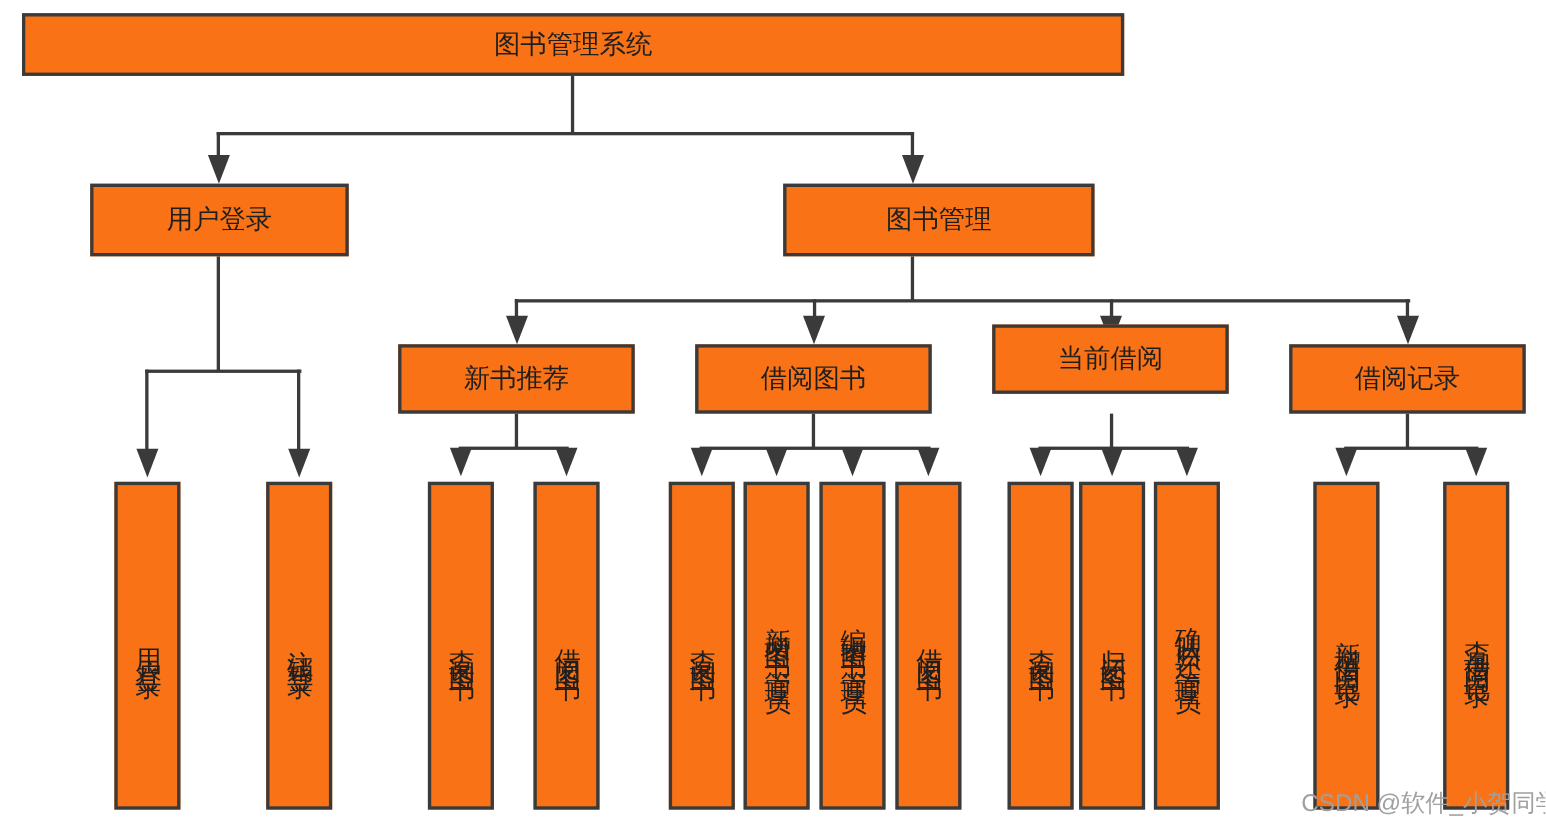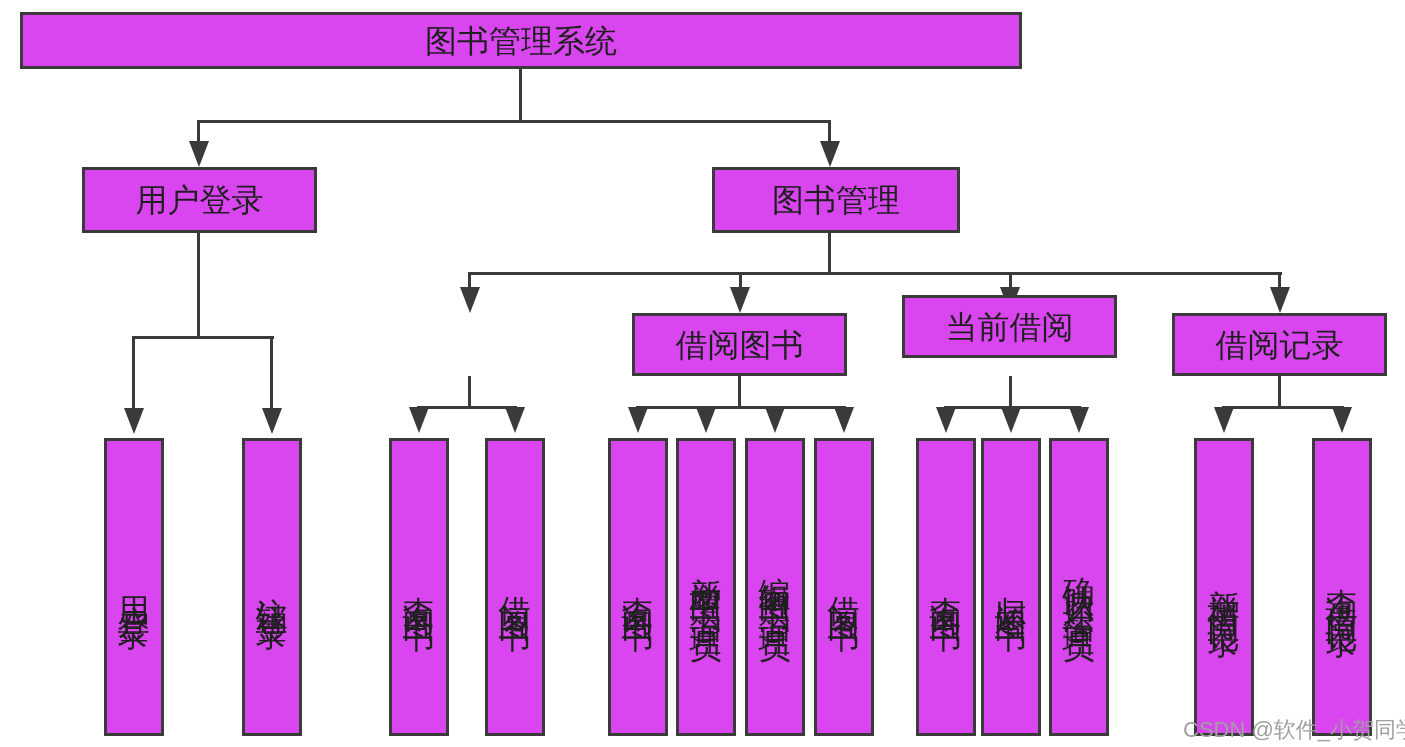--- a/index.html
+++ b/index.html
@@ -12,26 +12,26 @@
     position: relative;
     width: 1405px;
     height: 747px;
     background: #ffffff;
     overflow: hidden;
   }
   .box {
     position: absolute;
     box-sizing: border-box;
     border: 3px solid #3a3a3a;
-    background: #d946ef;
+    background: #f97316;
     display: flex;
     align-items: center;
     justify-content: center;
     color: #1f1f1f;
-    font-size: 32px;
+    font-size: 24px;
     line-height: 1;
     z-index: 2;
   }
   .vbox .lbl {
     writing-mode: vertical-rl;
     text-orientation: mixed;
     letter-spacing: 8px;
     white-space: nowrap;
   }
   .vline, .hline {
@@ -65,24 +65,27 @@
 
 <div class="canvas">
 
   <div class="box hbox" style="left:20px;top:12px;width:1002px;height:57px">
     <span class="lbl">图书管理系统</span>
   </div>
 
   <div class="box hbox" style="left:82px;top:167px;width:235px;height:66px">
     <span class="lbl">用户登录</span>
   </div>
-  <div class="box hbox" style="left:712px;top:167px;width:248px;height:66px">
+  <div class="box hbox" style="left:712px;top:167px;width:283px;height:66px">
     <span class="lbl">图书管理</span>
   </div>
 
+  <div class="box hbox" style="left:362px;top:313px;width:215px;height:63px">
+    <span class="lbl">新书推荐</span>
+  </div>
   <div class="box hbox" style="left:632px;top:313px;width:215px;height:63px">
     <span class="lbl">借阅图书</span>
   </div>
   <div class="box hbox" style="left:902px;top:295px;width:215px;height:63px">
     <span class="lbl">当前借阅</span>
   </div>
   <div class="box hbox" style="left:1172px;top:313px;width:215px;height:63px">
     <span class="lbl">借阅记录</span>
   </div>
 

